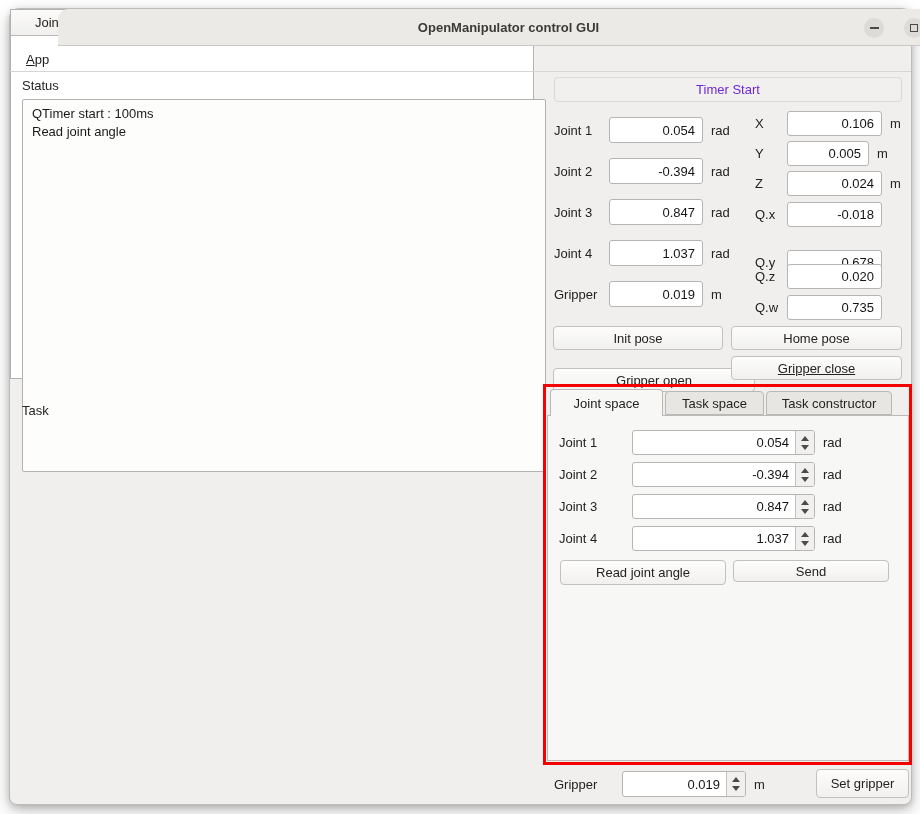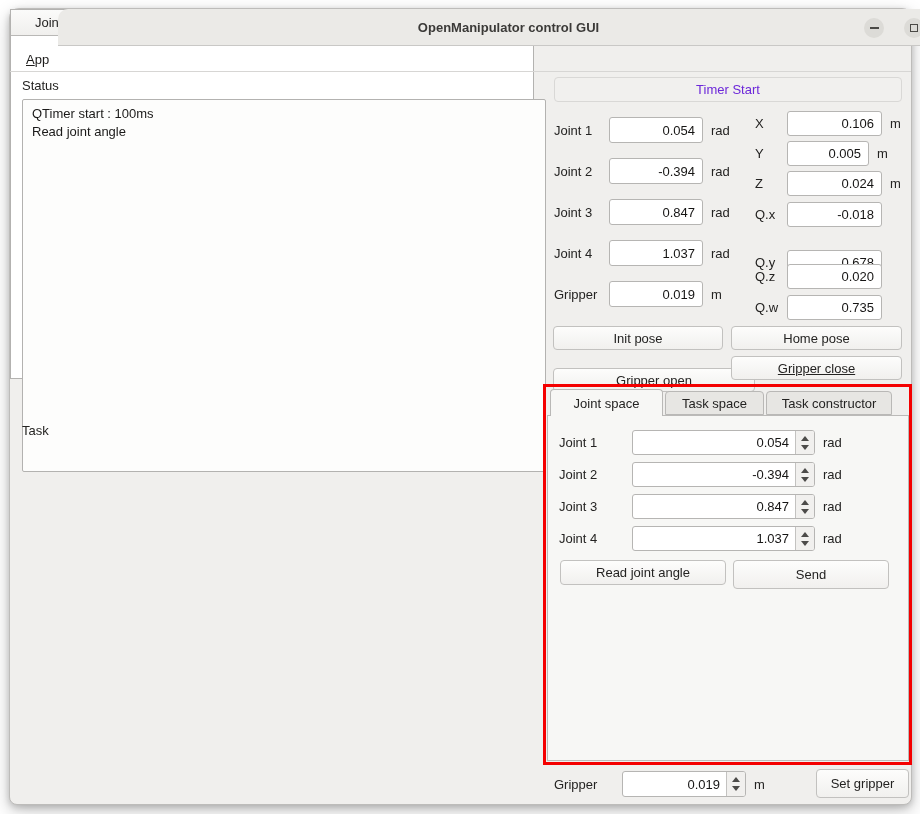--- a/index.html
+++ b/index.html
@@ -118,21 +118,21 @@
         <span>pp</span>
       </div>
   </div>
 
   <div class="sec-label" style="left:12px; top:69px;">Status</div>
   <div class="panel logbox">
     <div class="line">QTimer start : 100ms</div>
     <div class="line">Read joint angle</div>
   </div>
 
-  <div class="sec-label" style="left:12px; top:394px;margin-top:20px;">Task</div>
+  <div class="sec-label" style="left:12px; top:394px;">Task</div>
   <div class="tasktable">
     <div class="thead">
       <div class="th">Joint 1</div>
       <div class="th">Joint 2</div>
       <div class="th">Joint 3</div>
       <div class="th">Joint 4</div>
       <div class="th">Gripper</div>
       <div class="th">Status</div>
     </div>
   </div>
@@ -245,21 +245,21 @@
         <span class="val">1.037</span>
         <span class="spins">
           <span class="tri-up"></span>
           <span class="tri-down"></span>
         </span>
       </span>
       <span class="unit">rad</span>
     </div>
 
     <button class="tab-btn" style="left:12px; top:144px; width:166px; height:25px;">Read joint angle</button>
-    <button class="tab-btn" style="left:185px; top:144px; width:156px; height:29px;">Send</button>
+    <button class="tab-btn" style="left:185px; top:144px; width:156px; height:22px;">Send</button>
   </div>
   <div class="tab active">Joint space</div>
   <div class="red-rect"></div>
 
   <div class="frow" style="left:544px; top:762px; height:26px;">
     <span class="lab" style="width:68px;">Gripper</span>
     <span class="spinbox" style="width:124px; height:26px;">
       <span class="val">0.019</span>
       <span class="spins">
         <span class="tri-up"></span>

